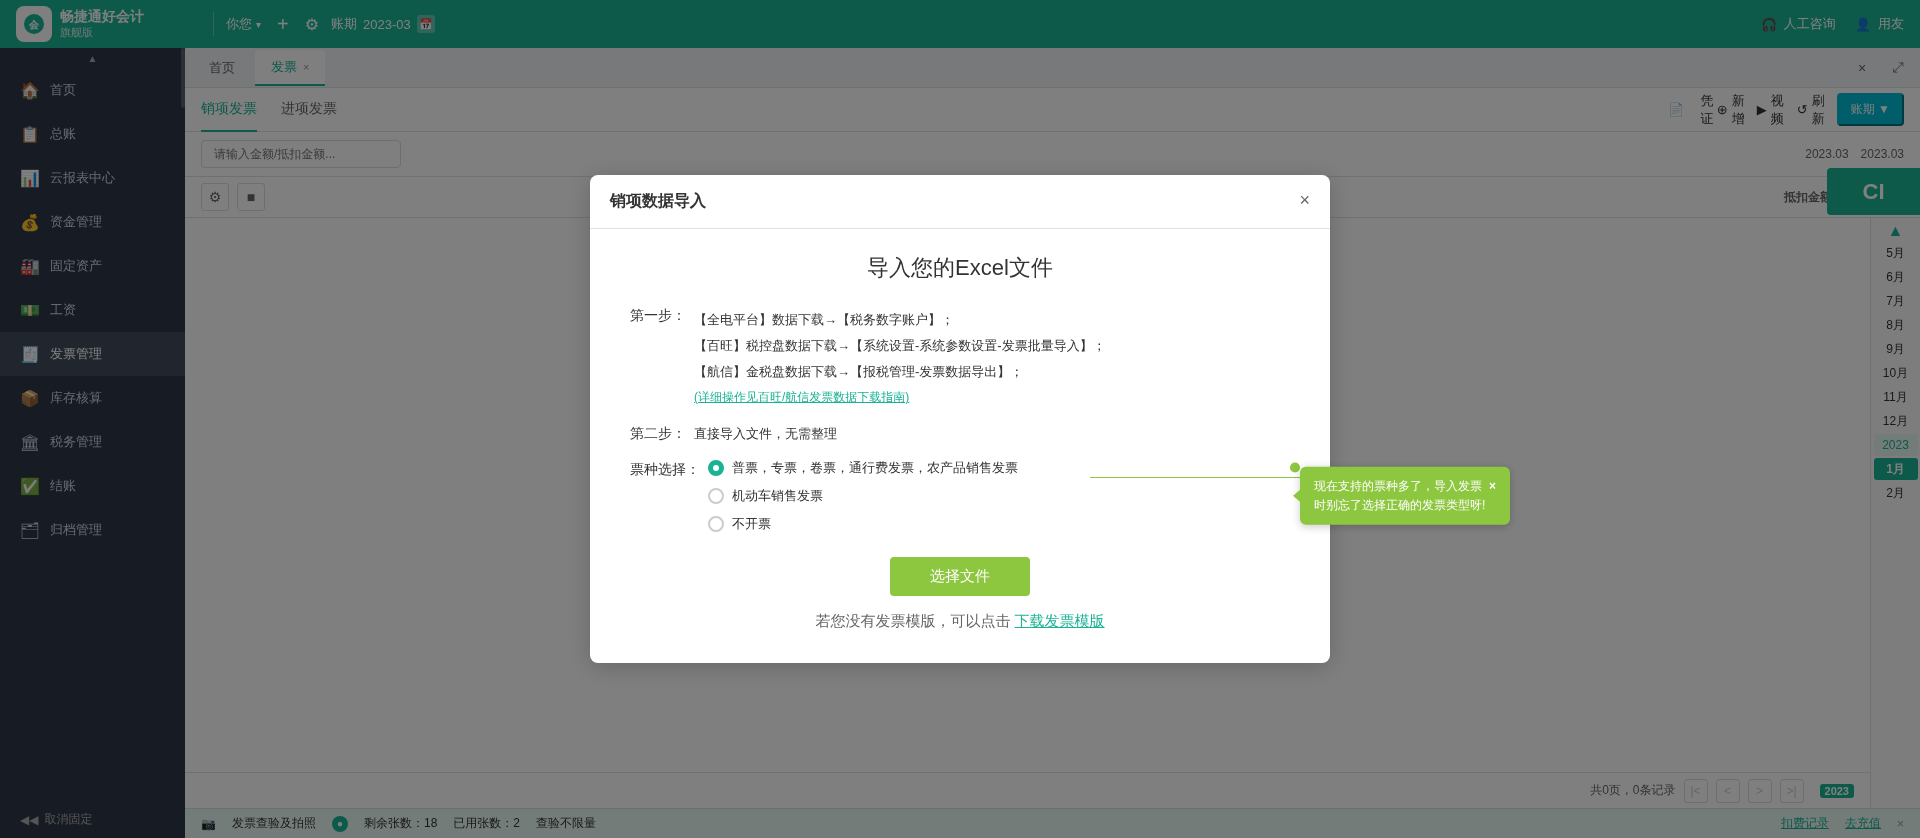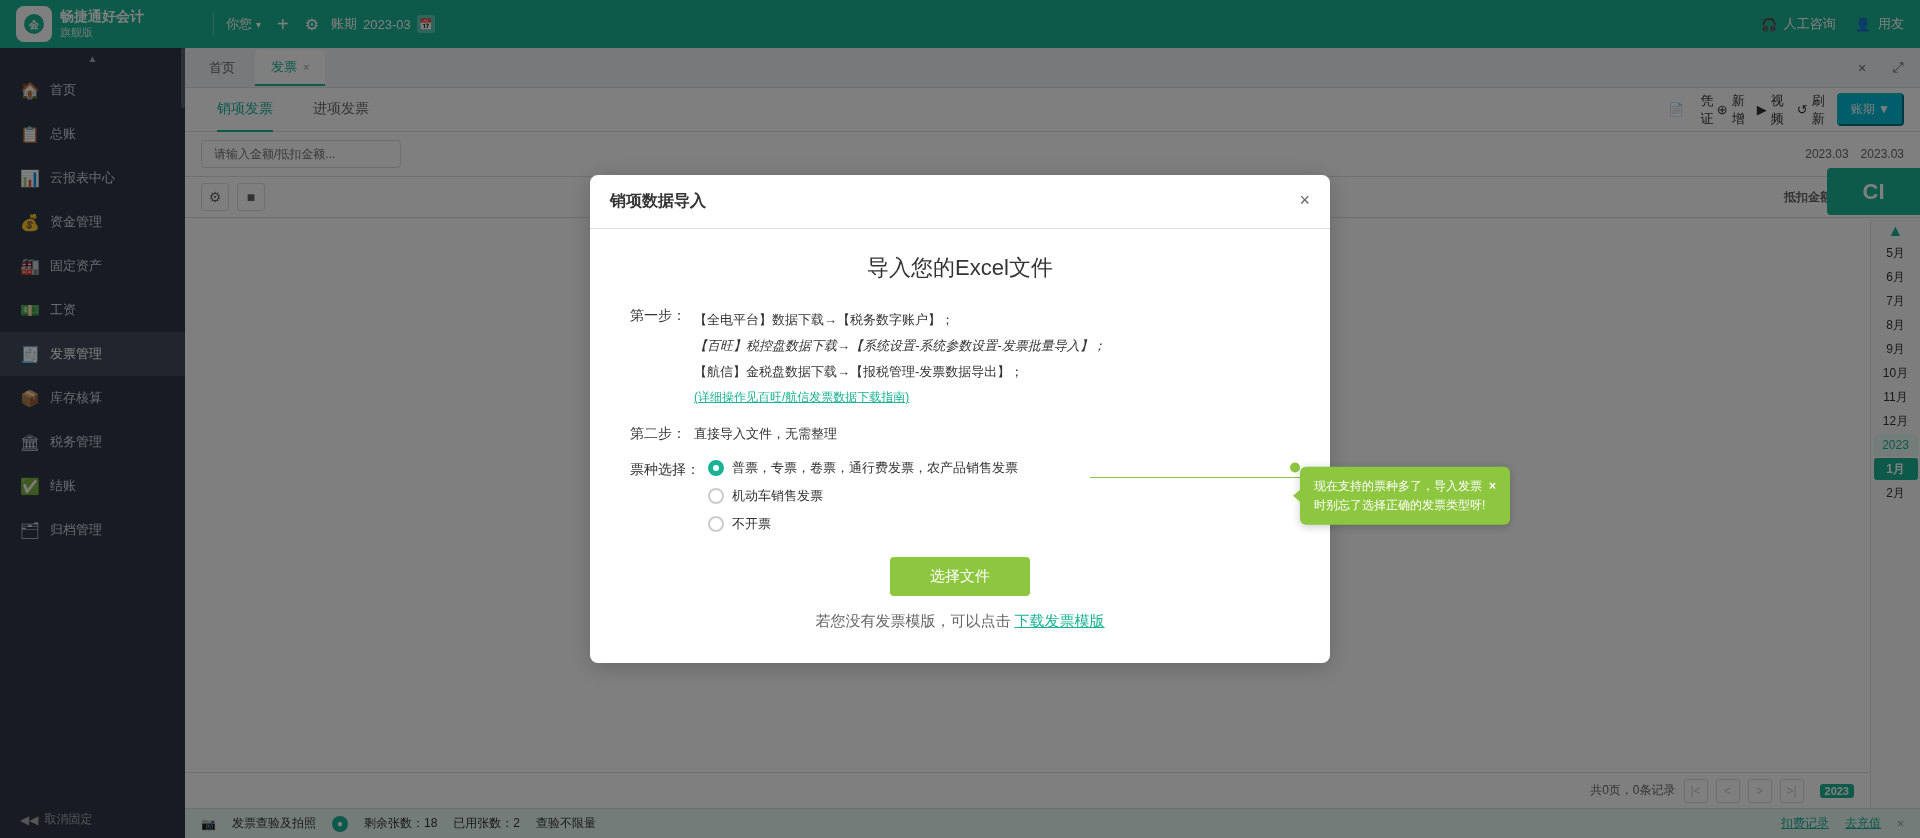--- a/index.html
+++ b/index.html
@@ -44,21 +44,21 @@
     .tab.active { background: white; color: #1ab394; border-bottom: 2px solid #1ab394; font-weight: 500; }
     .tab-close { font-size: 11px; color: #999; cursor: pointer; }
     .window-controls { margin-left: auto; display: flex; gap: 8px; }
     .window-btn { width: 28px; height: 28px; display: flex; align-items: center; justify-content: center; cursor: pointer; color: #666; font-size: 14px; border-radius: 4px; }
 
     
     .invoice-page { flex: 1; display: flex; flex-direction: column; background: white; overflow: hidden; }
 
     
     .invoice-tabs { display: flex; align-items: center; padding: 0 16px; border-bottom: 1px solid #e0e0e0; height: 44px; gap: 24px; }
-    .invoice-tab { font-size: 14px; color: #666; cursor: pointer; padding: 12px 0; border-bottom: 2px solid transparent; margin-left: 16px; }
+    .invoice-tab { font-size: 14px; color: #666; cursor: pointer; padding: 12px 0; border-bottom: 2px solid transparent; }
     .invoice-tab.active { color: #1ab394; border-bottom: 2px solid #1ab394; font-weight: 500; }
 
     
     .toolbar { display: flex; align-items: center; padding: 8px 16px; border-bottom: 1px solid #e0e0e0; gap: 12px; background: white; }
     .search-input { border: 1px solid #ddd; border-radius: 4px; padding: 6px 12px; font-size: 12px; color: #999; width: 200px; outline: none; }
     .toolbar-btn-teal { background: #00bcd4; color: white; border-color: #00bcd4; padding: 6px 12px; border-radius: 4px; font-size: 12px; cursor: pointer; }
 
     
     .table-area { flex: 1; overflow: auto; background: white; }
 
@@ -325,21 +325,21 @@
       <span class="modal-close">×</span>
     </div>
     <div class="modal-body">
       <div class="modal-main-title">导入您的Excel文件</div>
 
       <div class="step-row">
         <div style="display:flex; align-items:flex-start; gap:8px;">
           <span style="font-size:14px; font-weight:500; color:#333; white-space:nowrap;">第一步：</span>
           <div>
             <div style="font-size:13px; color:#333; line-height:2;">【全电平台】数据下载→【税务数字账户】；</div>
-            <div style="font-size:13px; color:#333; line-height:2;font-style:italic;">【百旺】税控盘数据下载→【系统设置-系统参数设置-发票批量导入】；</div>
+            <div style="font-size:13px; color:#333; line-height:2;">【百旺】税控盘数据下载→【系统设置-系统参数设置-发票批量导入】；</div>
             <div style="font-size:13px; color:#333; line-height:2;">【航信】金税盘数据下载→【报税管理-发票数据导出】；</div>
             <div style="font-size:12px; line-height:2;">
               <span style="color:#1ab394; cursor:pointer; text-decoration:underline;">(详细操作见百旺/航信发票数据下载指南)</span>
             </div>
           </div>
         </div>
       </div>
 
       <div class="step-row" style="display:flex; align-items:center; gap:8px; margin-bottom:16px;">
         <span style="font-size:14px; font-weight:500; color:#333; white-space:nowrap;">第二步：</span>

